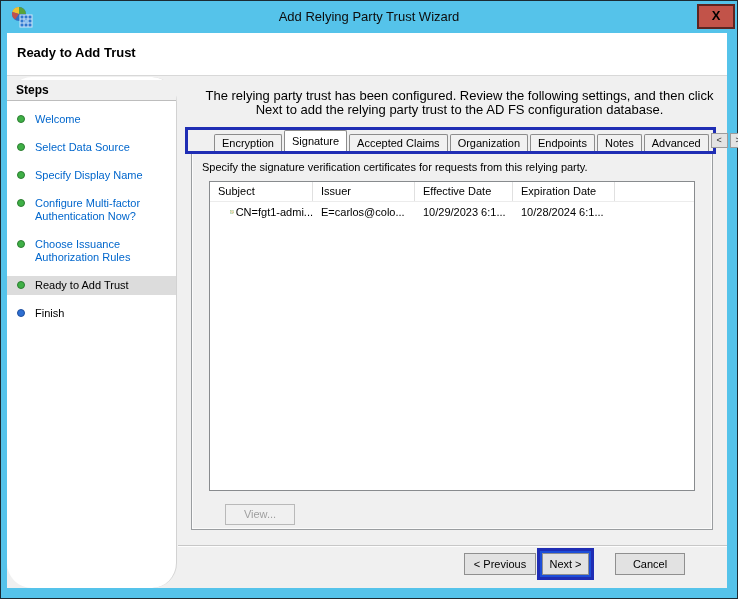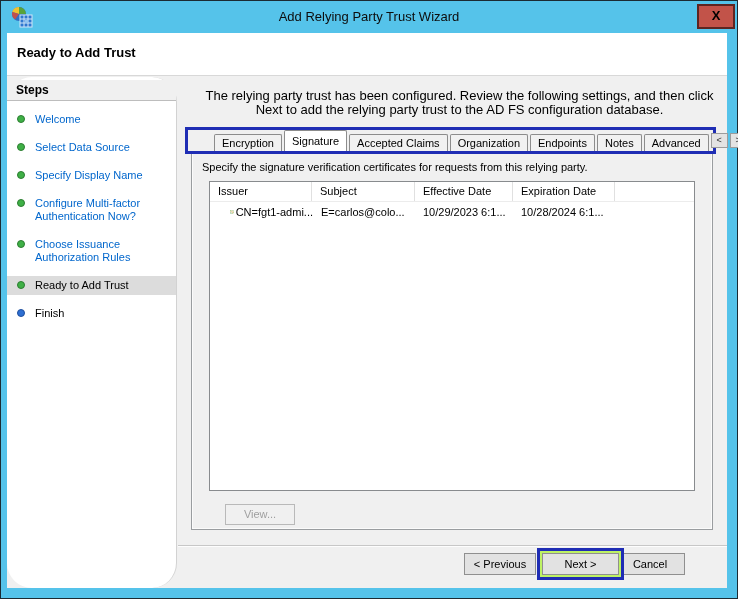--- a/index.html
+++ b/index.html
@@ -65,21 +65,21 @@
   .lv-cell { padding-left:8px; overflow:hidden; white-space:nowrap; }
   .lv-cell.c1 { display:flex; align-items:center; padding-left:20px; gap:2px; }
   .view-btn {
     position:absolute; left:33px; top:351px; width:70px; height:21px;
     background:#f0f0f0; border:1px solid #b9b9b9; color:#9f9f9f; font-size:11px; text-align:center; line-height:19px;
   }
   
   .bottom-sep { position:absolute; left:0; top:469px; width:549px; height:2px; border-top:1px solid #c7c7c7; border-bottom:1px solid #fdfdfd; }
   .btn { position:absolute; height:22px; background:#e2e2e2; border:1px solid #8f8f8f; font-size:11px; color:#000; text-align:center; line-height:20px; cursor:pointer; }
   .btn-prev { left:286px; top:477px; width:72px; }
-  .next-annotation { position:absolute; left:359px; top:472px; width:87px; height:32px; border:3px solid #1f2db4; background:#bef264; padding:2px; z-index:4; }
+  .next-annotation { position:absolute; left:359px; top:472px; width:57px; height:32px; border:3px solid #1f2db4; background:#1d4ed8; padding:2px; z-index:4; }
   .btn-next { position:relative; width:100%; height:100%; background:#e2e2e2; border:1px solid #8f8f8f; font-size:11px; text-align:center; line-height:20px; cursor:pointer; }
   .btn-cancel { left:437px; top:477px; width:70px; }
 </style>
 </head>
 <body>
 
 <div id="win">
 
   <div class="titlebar">
     <svg class="app-icon" viewBox="0 0 22 22">
@@ -157,22 +157,22 @@
           <div class="tsb"><span>&lt;</span></div>
           <div class="tsb"><span>&gt;</span></div>
         </div>
       </div>
 
       <div class="groupbox">
         <div class="instruction">Specify the signature verification certificates for requests from this relying party.</div>
 
         <div class="listview">
           <div class="lv-header">
+            <div class="lv-hcell c1">Subject</div>
             <div class="lv-hcell c2">Issuer</div>
-            <div class="lv-hcell c1">Subject</div>
             <div class="lv-hcell c3">Effective Date</div>
             <div class="lv-hcell c4">Expiration Date</div>
             <div class="lv-hcell cfill"></div>
           </div>
           <div class="lv-row">
             <div class="lv-cell c1">
               <svg width="14" height="12" viewBox="0 0 14 12">
                 <rect x="0.5" y="0.5" width="13" height="11" fill="#fffdef" stroke="#2c9a3c"></rect>
                 <rect x="1" y="1" width="12" height="4" fill="#f6edbe"></rect>
                 <path d="M2 3 q1.5 -1.5 3 0 q1.5 1.5 3 0 q1.5 -1.5 3 0" stroke="#c0504d" fill="none" stroke-width="0.8"></path>

